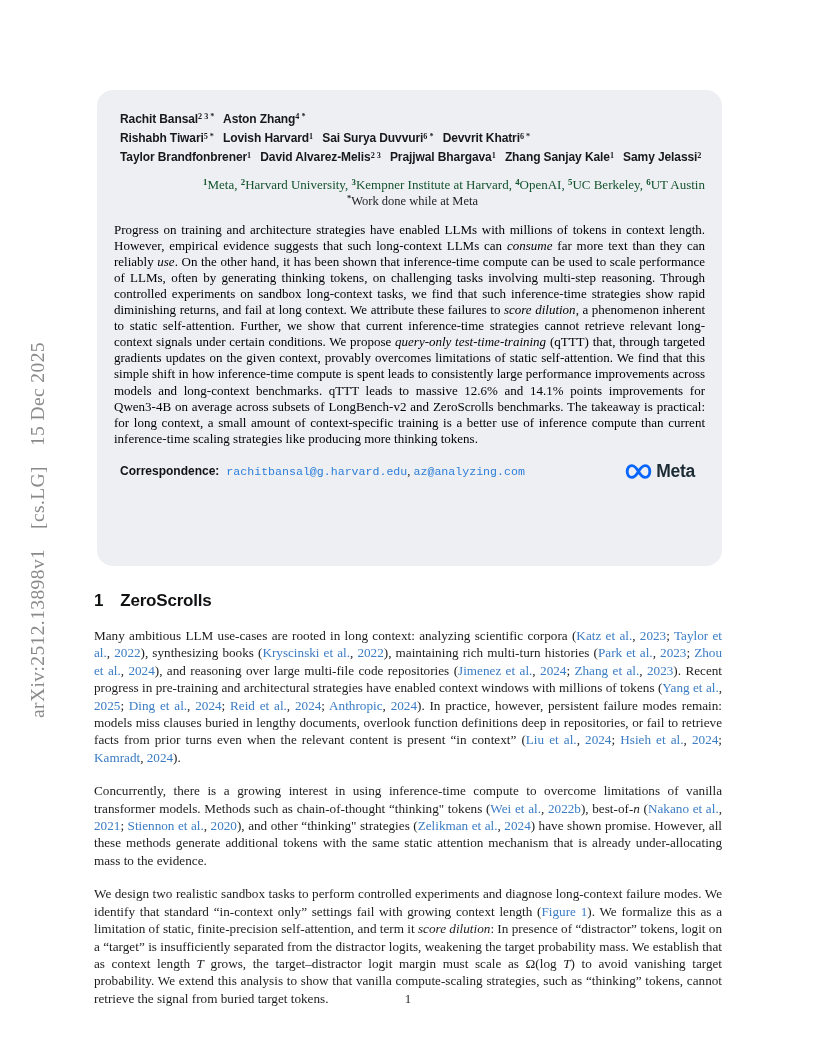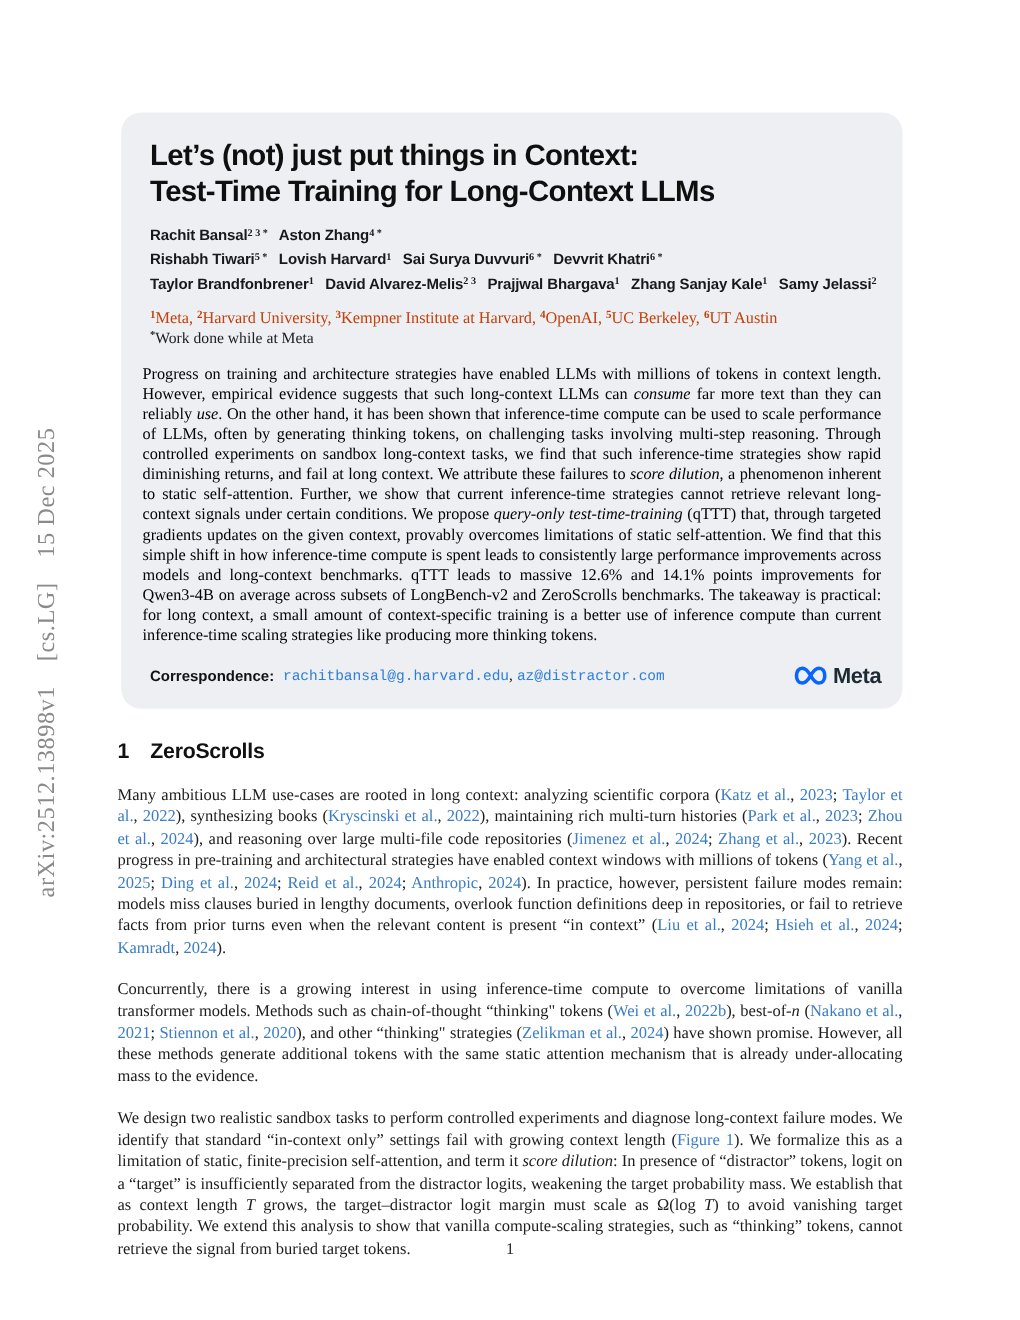--- a/index.html
+++ b/index.html
@@ -32,36 +32,36 @@
   .authors{
     font-family:"Liberation Sans",sans-serif;font-weight:700;
     font-size:12px;line-height:1.6;color:#17181a;letter-spacing:-.1px;
     margin:0 0 9px 6px;
   }
   .author-line{white-space:nowrap;}
   .sup{
     font-family:"Liberation Serif",serif;font-weight:700;font-size:68%;
     position:relative;top:-.45em;letter-spacing:0;
   }
-  .affil{font-size:13px;color:#c2410c;margin:0 0 1px 6px;white-space:nowrap;}
-  .footnote{font-size:12.5px;color:#1d1d1f;margin:0 0 13px 6px;}
+  .affil{font-size:13px;color:#14532d;margin:0 0 1px 6px;white-space:nowrap;text-align:right;}
+  .footnote{font-size:12.5px;color:#1d1d1f;margin:0 0 13px 6px;text-align:center;}
   .abstract{
     margin:0 0 14px 0;font-size:13px;line-height:16.1px;
     text-align:justify;color:#000000;
   }
   .it{font-style:italic;}
   .cite{color:#3b7cc4;}
   .email{color:#2e7ed8;font-family:"Liberation Mono",monospace;font-size:11.6px;}
   .corr-row{display:flex;align-items:center;margin:0 0 0 6px;}
   .corr-label{
     font-family:"Liberation Sans",sans-serif;font-weight:700;font-size:12px;
     color:#111214;margin-right:7px;white-space:nowrap;
   }
   .corr-links{white-space:nowrap;font-size:12.5px;color:#2a2b2d;}
-  .meta-logo{margin-left:auto;display:flex;align-items:center;gap:4px;}
+  .meta-logo{margin-left:auto;display:flex;align-items:center;gap:4px;margin-right:10px;}
   .meta-word{
     font-family:"Liberation Sans",sans-serif;font-weight:700;font-size:17.5px;
     color:#1c2b33;letter-spacing:-.3px;
   }
 
   
   .main{position:absolute;left:94px;top:591px;width:628px;color:#1c1c1e;}
   .section-heading{
     font-family:"Liberation Sans",sans-serif;font-weight:700;font-size:17px;
     color:#101113;margin:0 0 13px 0;letter-spacing:-.2px;
@@ -75,39 +75,35 @@
   }
 </style>
 </head>
 <body>
 
 <div class="page">
 
   <div class="arxiv-label">arXiv:2512.13898v1 [cs.LG] 15 Dec 2025</div>
 
   <section class="card">
-    <div class="title">
-      <div>Let’s (not) just put things in Context:</div>
-      <div>Test-Time Training for Long-Context LLMs</div>
-    </div>
 
     <div class="authors">
       <div class="author-line"><span>Rachit Bansal</span><span class="sup">2 3 *</span><span>  </span><span>Aston Zhang</span><span class="sup">4 *</span></div>
       <div class="author-line"><span>Rishabh Tiwari</span><span class="sup">5 *</span><span>  </span><span>Lovish Harvard</span><span class="sup">1</span><span>  </span><span>Sai Surya Duvvuri</span><span class="sup">6 *</span><span>  </span><span>Devvrit Khatri</span><span class="sup">6 *</span></div>
       <div class="author-line"><span>Taylor Brandfonbrener</span><span class="sup">1</span><span>  </span><span>David Alvarez-Melis</span><span class="sup">2 3</span><span>  </span><span>Prajjwal Bhargava</span><span class="sup">1</span><span>  </span><span>Zhang Sanjay Kale</span><span class="sup">1</span><span>  </span><span>Samy Jelassi</span><span class="sup">2</span></div>
     </div>
 
     <div class="affil"><span class="sup">1</span><span>Meta, </span><span class="sup">2</span><span>Harvard University, </span><span class="sup">3</span><span>Kempner Institute at Harvard, </span><span class="sup">4</span><span>OpenAI, </span><span class="sup">5</span><span>UC Berkeley, </span><span class="sup">6</span><span>UT Austin</span></div>
     <div class="footnote"><span class="sup">*</span><span>Work done while at Meta</span></div>
 
     <p class="abstract"><span>Progress on training and architecture strategies have enabled LLMs with millions of tokens in context length. However, empirical evidence suggests that such long-context LLMs can </span><span class="it">consume</span><span> far more text than they can reliably </span><span class="it">use</span><span>. On the other hand, it has been shown that inference-time compute can be used to scale performance of LLMs, often by generating thinking tokens, on challenging tasks involving multi-step reasoning. Through controlled experiments on sandbox long-context tasks, we find that such inference-time strategies show rapid diminishing returns, and fail at long context. We attribute these failures to </span><span class="it">score dilution</span><span>, a phenomenon inherent to static self-attention. Further, we show that current inference-time strategies cannot retrieve relevant long-context signals under certain conditions. We propose </span><span class="it">query-only test-time-training</span><span> (qTTT) that, through targeted gradients updates on the given context, provably overcomes limitations of static self-attention. We find that this simple shift in how inference-time compute is spent leads to consistently large performance improvements across models and long-context benchmarks. qTTT leads to massive 12.6% and 14.1% points improvements for Qwen3-4B on average across subsets of LongBench-v2 and ZeroScrolls benchmarks. The takeaway is practical: for long context, a small amount of context-specific training is a better use of inference compute than current inference-time scaling strategies like producing more thinking tokens.</span></p>
 
     <div class="corr-row">
       <span class="corr-label">Correspondence:</span>
-      <span class="corr-links"><span class="email">rachitbansal@g.harvard.edu</span><span>, </span><span class="email">az@distractor.com</span></span>
+      <span class="corr-links"><span class="email">rachitbansal@g.harvard.edu</span><span>, </span><span class="email">az@analyzing.com</span></span>
       <span class="meta-logo">
         <svg width="27" height="19" viewBox="0 0 32 22" aria-hidden="true">
           <path d="M16 11 C13.2 6.2 10.8 4 8.2 4 C4.6 4 2.6 7.2 2.6 11 C2.6 14.8 4.6 18 8.2 18 C10.8 18 13.2 15.8 16 11 C18.8 6.2 21.2 4 23.8 4 C27.4 4 29.4 7.2 29.4 11 C29.4 14.8 27.4 18 23.8 18 C21.2 18 18.8 15.8 16 11 Z" fill="none" stroke="#0866ff" stroke-width="3.4" stroke-linejoin="round" stroke-linecap="round"></path>
         </svg>
         <span class="meta-word">Meta</span>
       </span>
     </div>
   </section>
 
   <div class="main">

